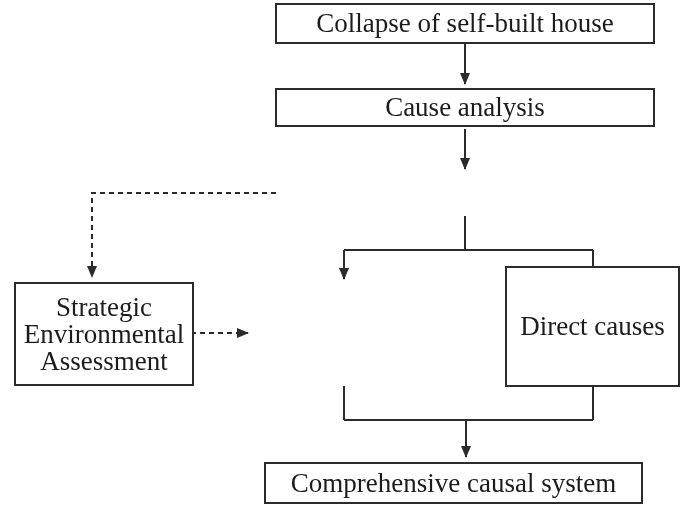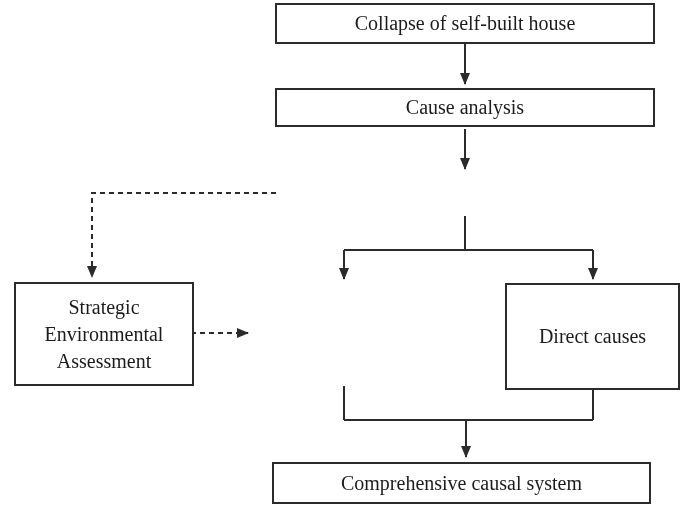--- a/index.html
+++ b/index.html
@@ -25,31 +25,31 @@
   }
   .node {
     position: absolute;
     box-sizing: border-box;
     border: 2px solid #2b2b2b;
     background: #ffffff;
     display: flex;
     align-items: center;
     justify-content: center;
     text-align: center;
-    font-size: 20px;
+    font-size: 27px;
     line-height: 27px;
     padding: 0 8px;
   }
   .node-collapse      { left: 275px; top: 3px;   width: 380px; height: 41px; }
   .node-cause         { left: 275px; top: 88px;  width: 380px; height: 39px; }
   .node-system        { left: 276px; top: 173px; width: 379px; height: 43px; }
   .node-sea           { left: 14px;   top: 282px; width: 180px; height: 104px; }
   .node-indirect      { left: 253px; top: 283px; width: 181px; height: 103px; }
-  .node-direct        { left: 505px; top: 283px; width: 175px; height: 107px; }
-  .node-comprehensive { left: 272px; top: 462px; width: 379px; height: 42px; }
+  .node-direct        { left: 505px; top: 266px; width: 175px; height: 121px; }
+  .node-comprehensive { left: 264px; top: 462px; width: 379px; height: 42px; }
 
   .edge {
     stroke: #2b2b2b;
     stroke-width: 2;
     fill: none;
   }
   .edge.dashed {
     stroke-dasharray: 5 4;
   }
 </style>

